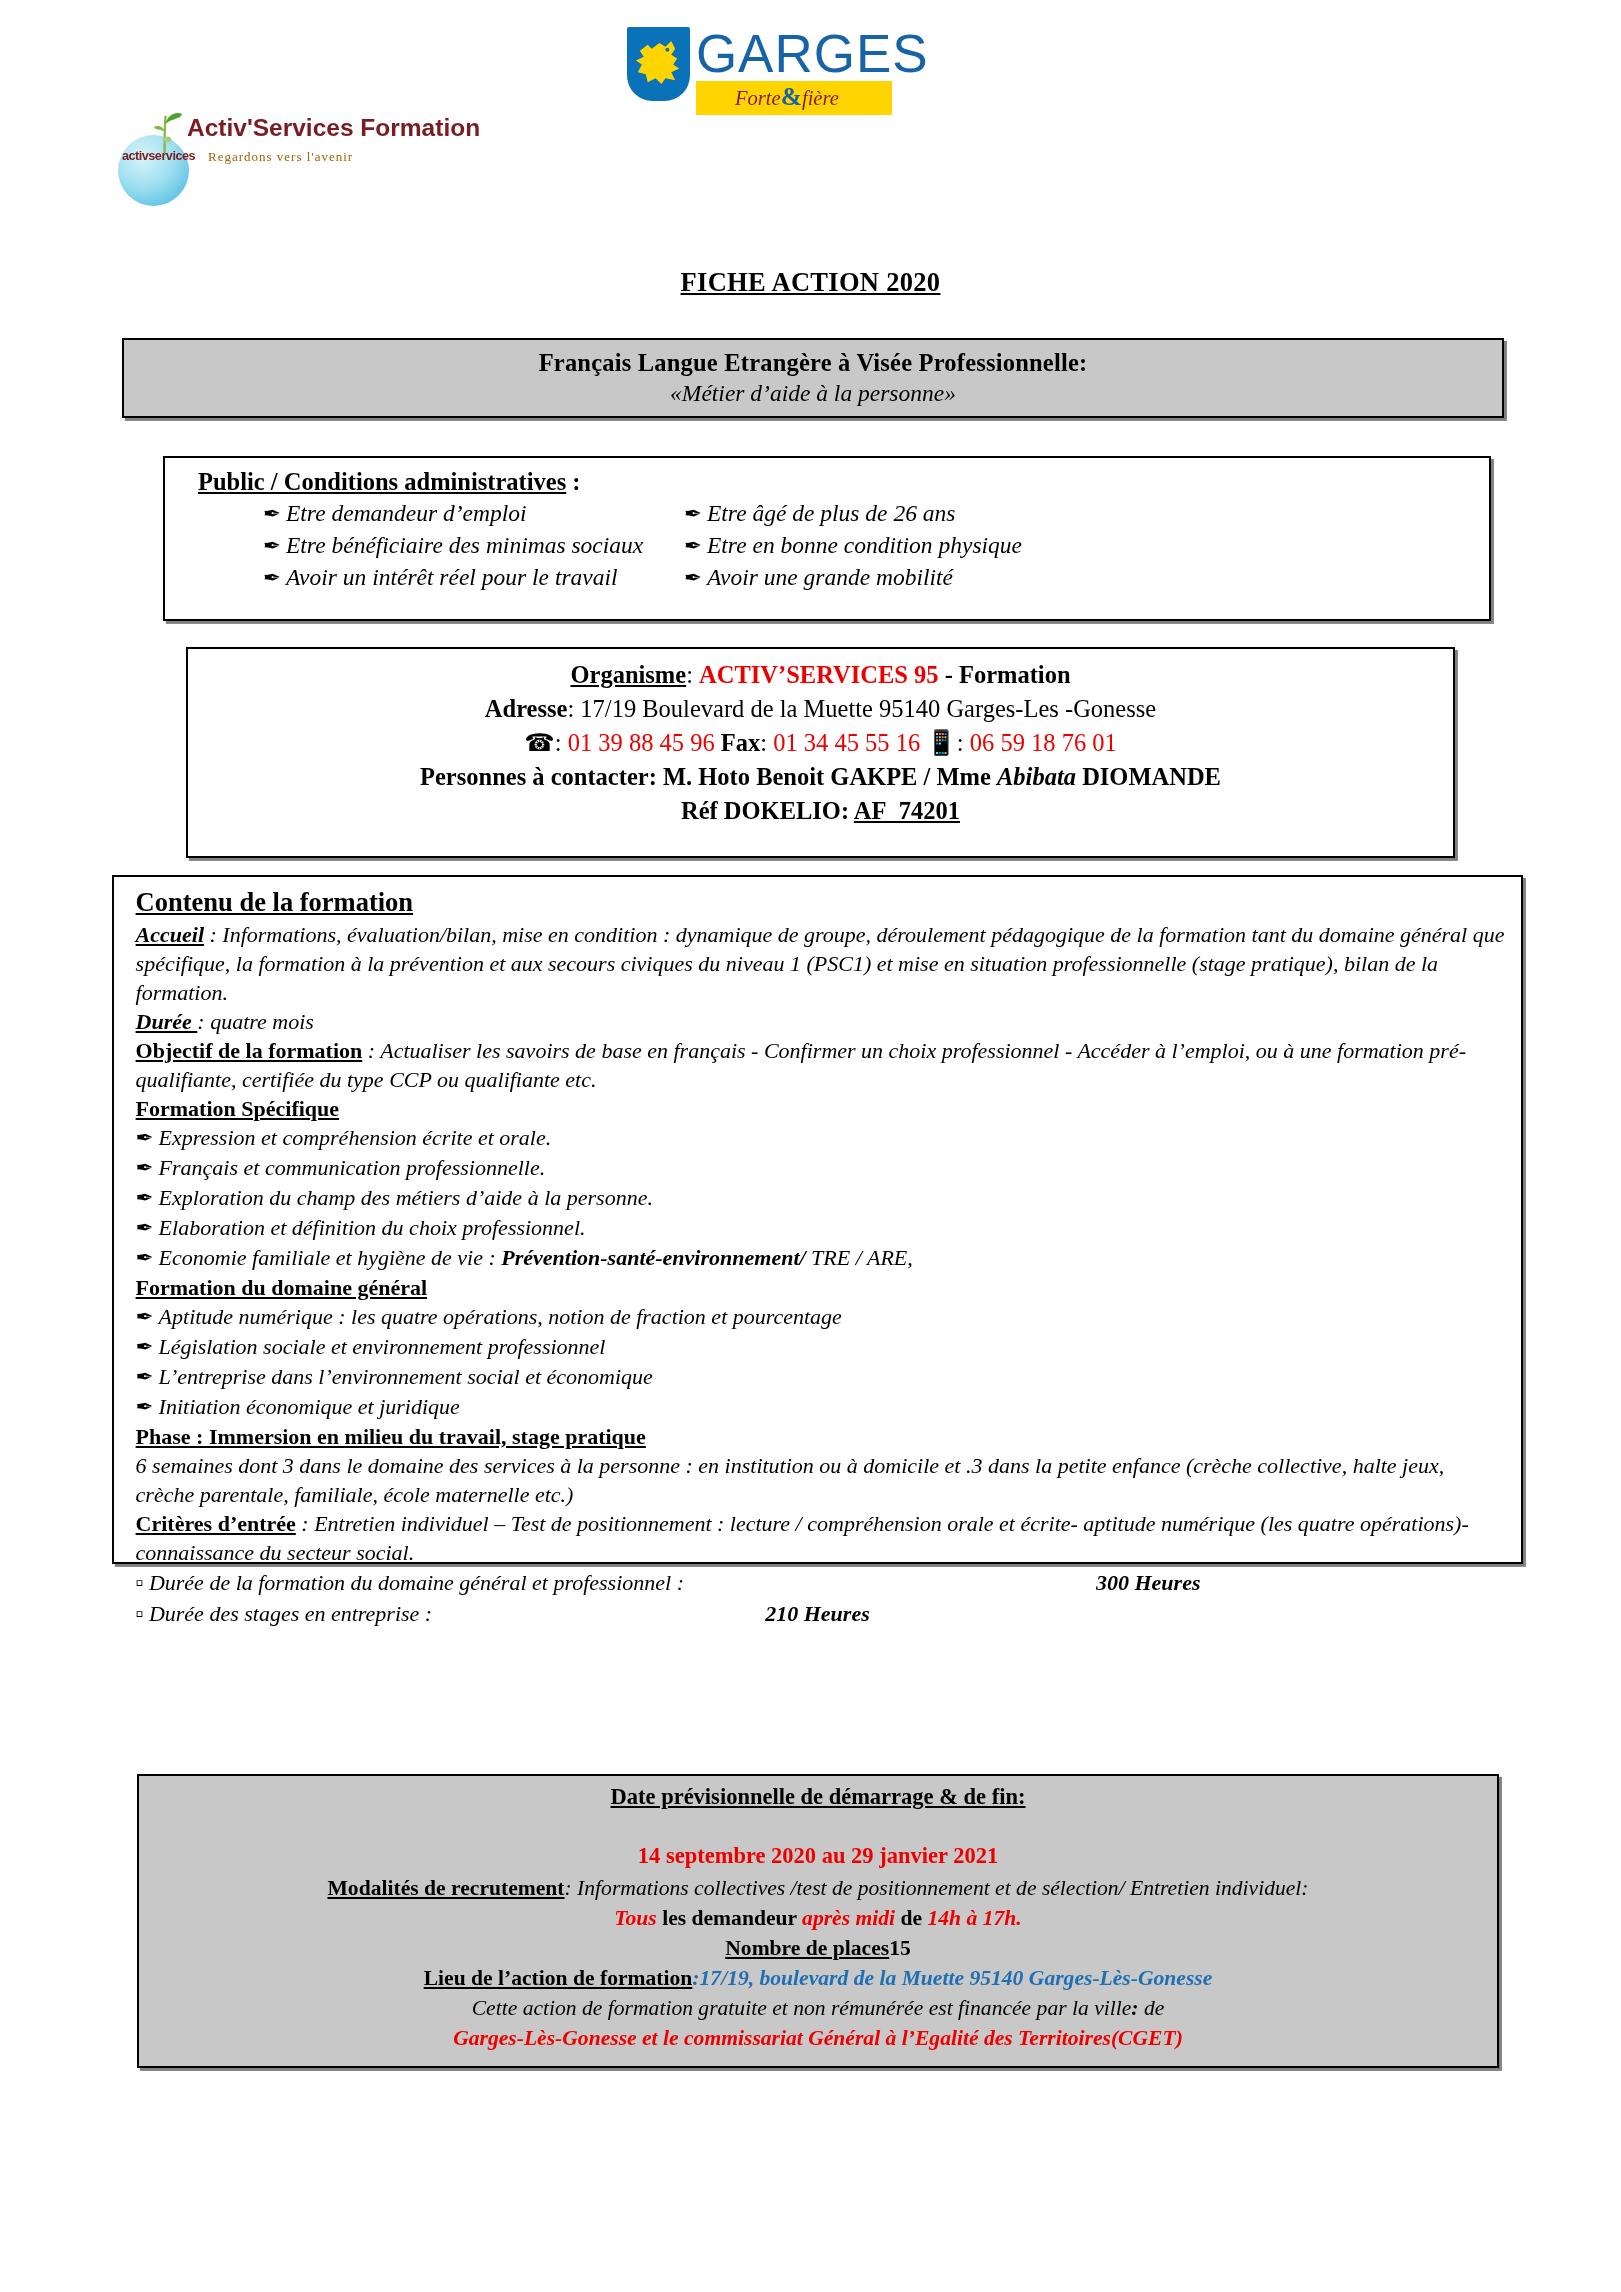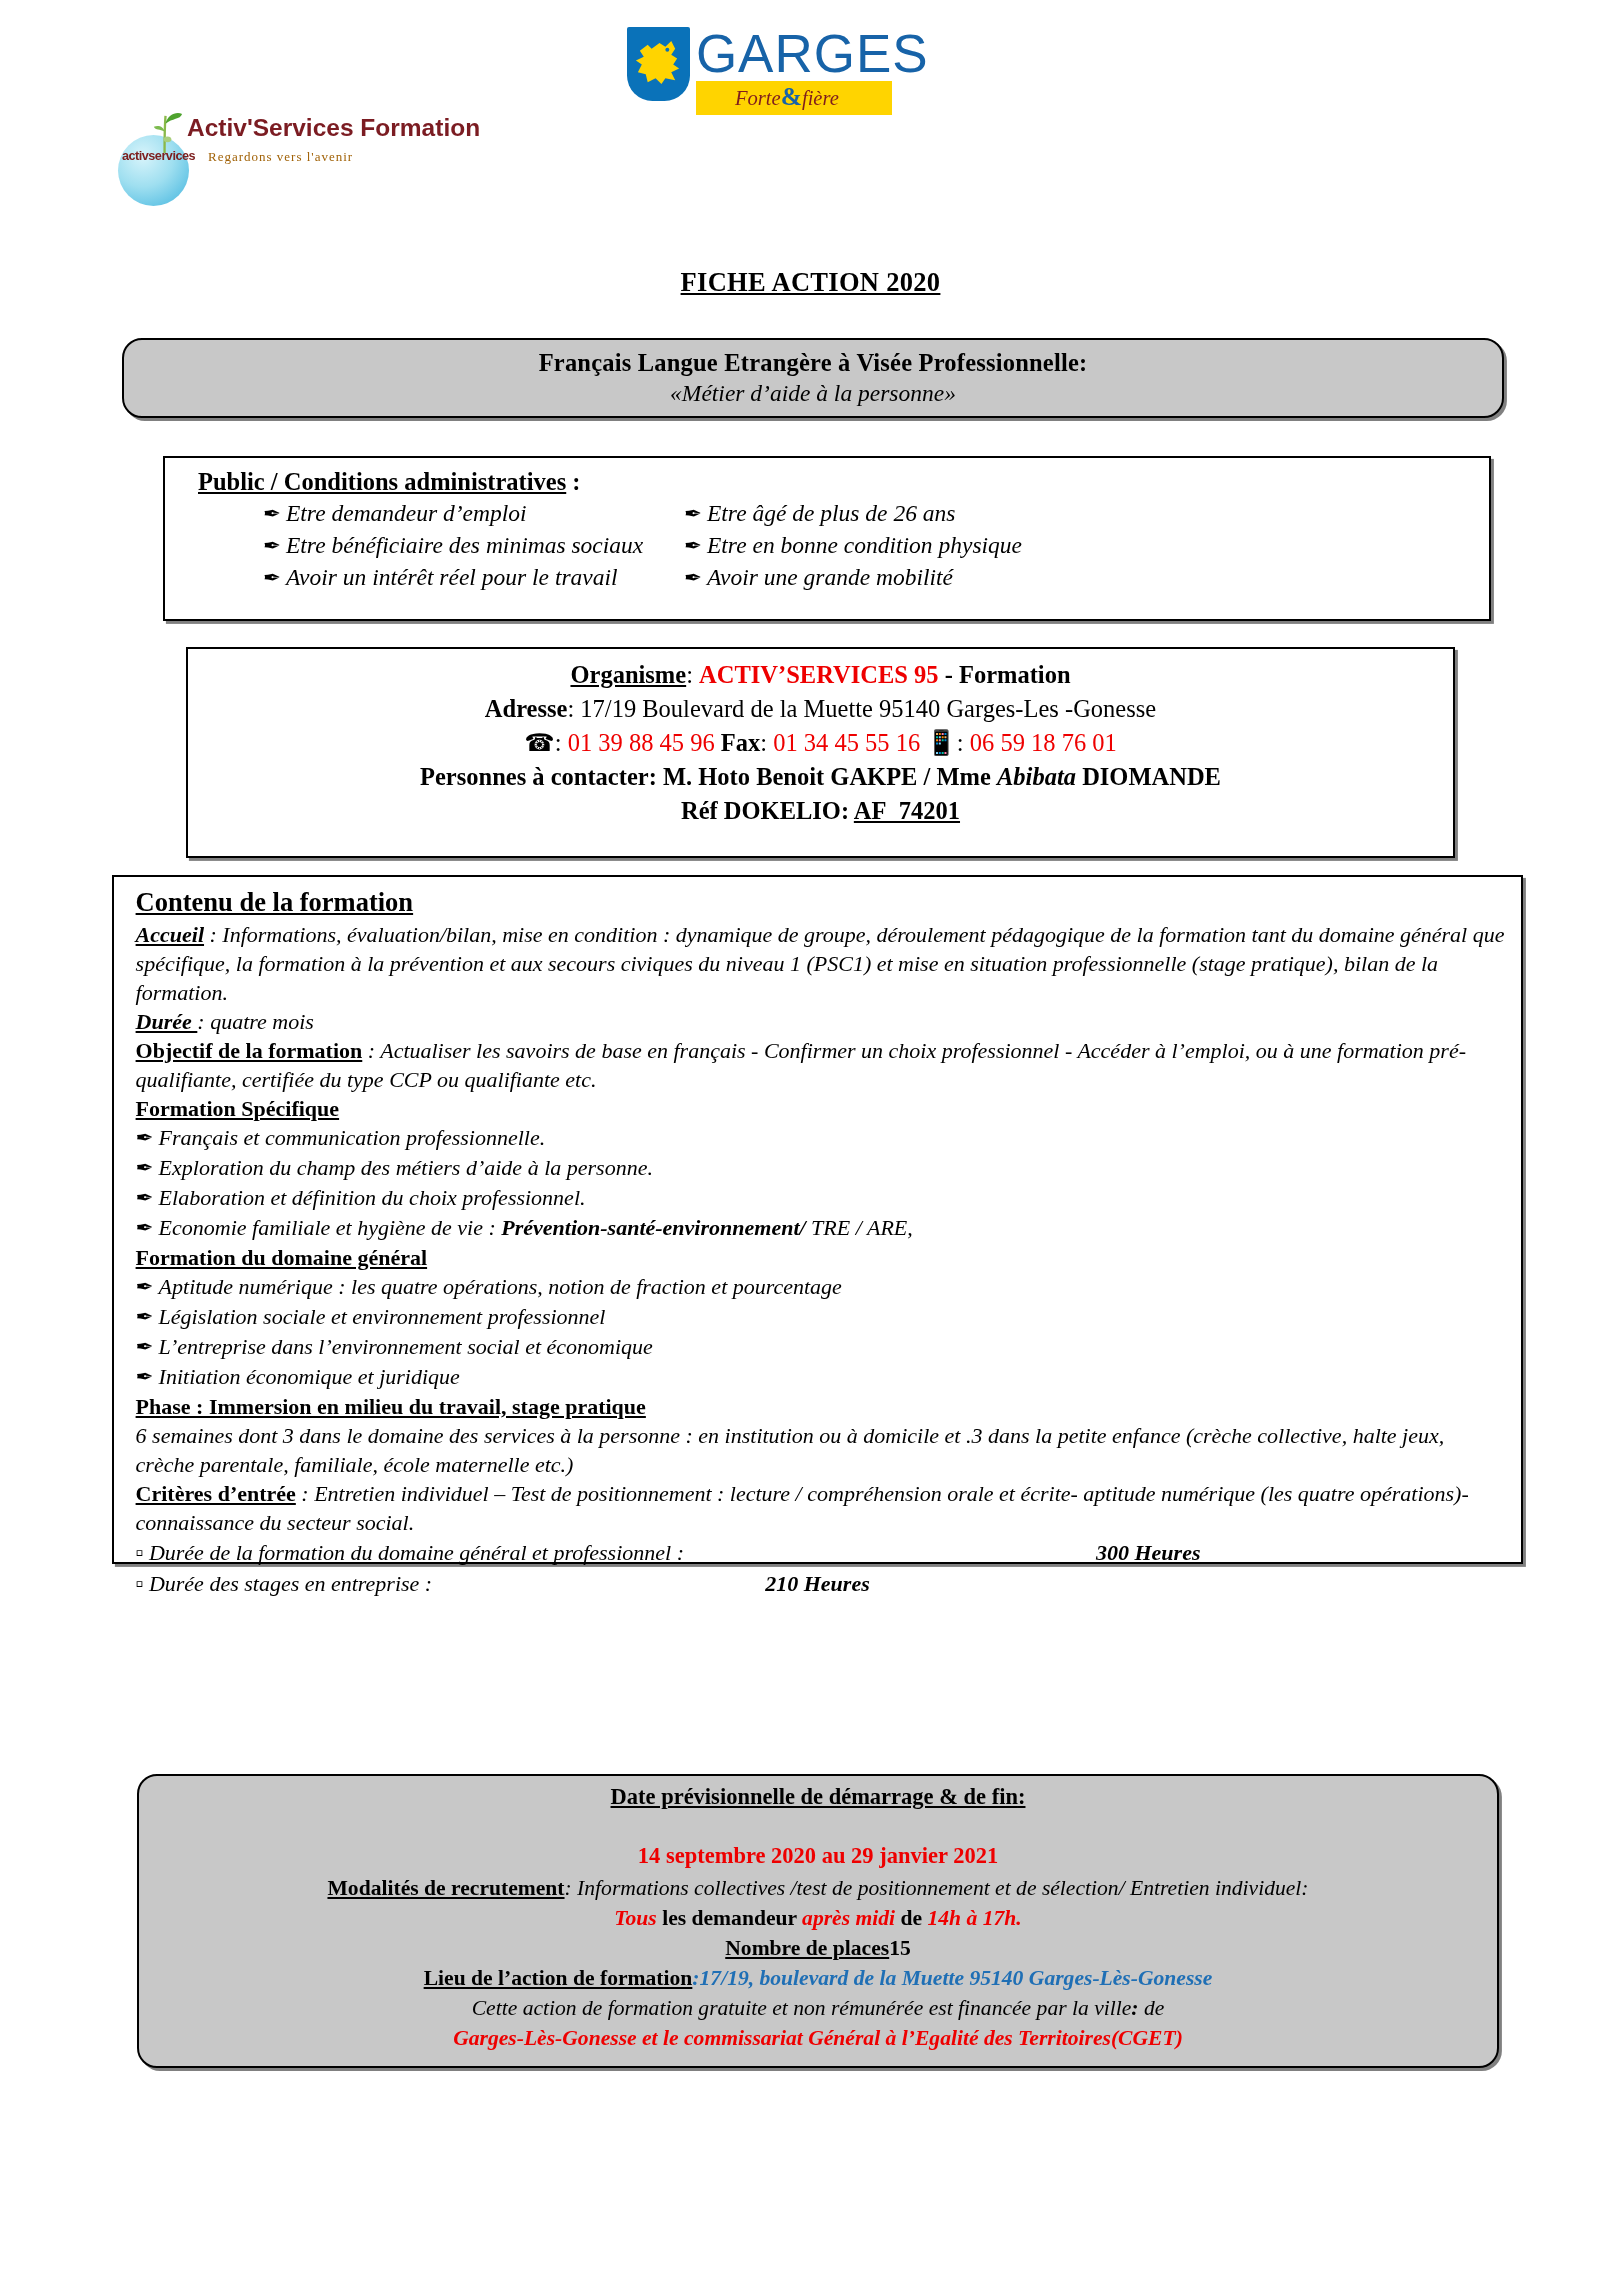--- a/index.html
+++ b/index.html
@@ -149,21 +149,21 @@
     letter-spacing: 0.3px;
   }
 
   
   .box {
     position: absolute;
     border: 2px solid #000;
     box-sizing: border-box;
     box-shadow: 2.9px 2.9px 0 #808080;
   }
-  .box-grey { background: #c8c8c8; border-radius: 20px; }
+  .box-grey { background: #c8c8c8; }
   .box-white { background: #ffffff; }
 
   
   #programme-box {
     left: 122px; top: 338px; width: 1382px; height: 80px;
     display: flex; flex-direction: column;
     align-items: center; justify-content: center;
   }
   .prog-line1 {
     font-size: 24.5px; font-weight: bold; letter-spacing: 0.2px;
@@ -344,20 +344,21 @@
 
     <div class="para">
       <b class="u">Durée </b><span>: quatre mois</span>
     </div>
 
     <div class="para">
       <b class="u" style="font-style:normal">Objectif de la formation</b><span> : Actualiser les savoirs de base en français - Confirmer un choix professionnel - Accéder à l’emploi, ou à une formation pré-qualifiante, certifiée du type CCP ou qualifiante etc.</span>
     </div>
 
     <div class="sec-head">Formation Spécifique</div>
+    <div class="bullet-line"><span class="pen">✒</span><span>Expression et compréhension écrite et orale.</span></div>
     <div class="bullet-line"><span class="pen">✒</span><span>Français et communication professionnelle.</span></div>
     <div class="bullet-line"><span class="pen">✒</span><span>Exploration du champ des métiers d’aide à la personne.</span></div>
     <div class="bullet-line"><span class="pen">✒</span><span>Elaboration et définition du choix professionnel.</span></div>
     <div class="bullet-line"><span class="pen">✒</span><span>Economie familiale et hygiène de vie : </span><b>Prévention-santé-environnement/</b><span> TRE / ARE,</span></div>
 
     <div class="sec-head">Formation du domaine général</div>
     <div class="bullet-line"><span class="pen">✒</span><span>Aptitude numérique : les quatre opérations, notion de fraction et pourcentage</span></div>
     <div class="bullet-line"><span class="pen">✒</span><span>Législation sociale et environnement professionnel</span></div>
     <div class="bullet-line"><span class="pen">✒</span><span>L’entreprise dans l’environnement social et économique</span></div>
     <div class="bullet-line"><span class="pen">✒</span><span>Initiation économique et juridique</span></div>

